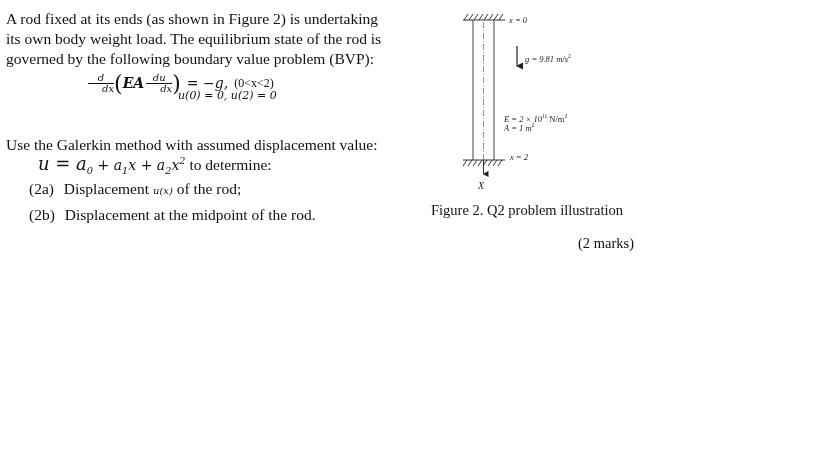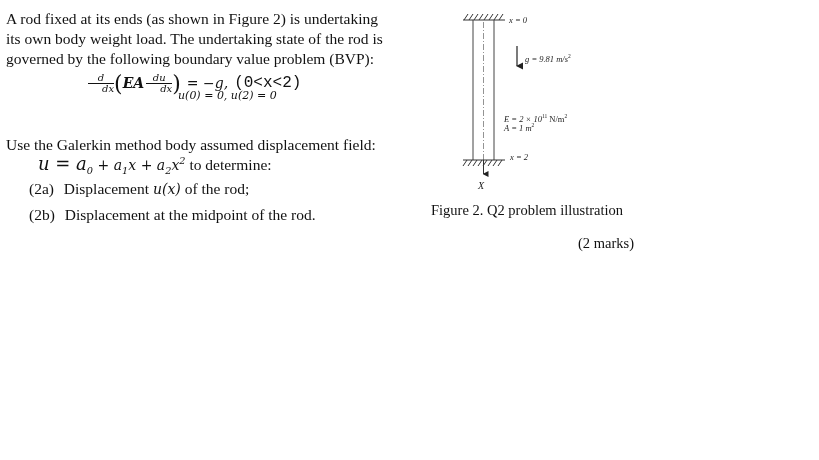--- a/index.html
+++ b/index.html
@@ -13,50 +13,50 @@
   .frac .den { display: block; margin-left: 14px; }
   .paren { font-size: 22px; font-style: normal; vertical-align: middle; font-family: "DejaVu Serif", serif; }
   .fig-text { font-family: "Liberation Serif", serif; font-size: 8.5px; color: #222; }
   .fig-text i { font-family: "Liberation Serif", serif; }
   sup, sub { font-size: 0.65em; line-height: 0; }
 </style>
 </head>
 <body>
 
 <div class="abs para" style="top:8px;">A rod fixed at its ends (as shown in Figure 2) is undertaking</div>
-<div class="abs para" style="top:28px;">its own body weight load. The undertaking state of the rod is</div>
+<div class="abs para" style="top:28px;">its own body weight load. The equilibrium state of the rod is</div>
 <div class="abs para" style="top:48px;">governed by the following boundary value problem (BVP):</div>
 
 <div class="abs" style="left:88px; top:66px; font-size:15px; height:34px; display:flex; align-items:center;">
   <span class="frac math">
     <span class="num">d</span>
     <span class="den">dx</span>
   </span>
   <span class="paren">(</span>
   <span class="math" style="font-size:14px;font-weight:bold;">EA</span>
   <span class="frac math" style="margin-left:2px;">
     <span class="num">du</span>
     <span class="den">dx</span>
   </span>
   <span class="paren">)</span>
   <span class="math" style="font-size:14px; margin-left:6px;">= −g,</span>
-  <span style="font-size:16px; margin-left:6px; font-family:Liberation Mono, monospace;">(0&lt;x&lt;2)</span>
+  <span style="font-size:12px; margin-left:6px; font-family:Liberation Serif, serif;">(0&lt;x&lt;2)</span>
 </div>
 
 <div class="abs math" style="left:142px; top:89px; font-size:11px;margin-left:36px;">u(0) = 0, u(2) = 0</div>
 
-<div class="abs para" style="top:134px;">Use the Galerkin method body assumed displacement field:</div>
+<div class="abs para" style="top:134px;">Use the Galerkin method with assumed displacement value:</div>
 
 <div class="abs" style="left:6px; top:153px; font-size:15px;">
   <span class="math" style="font-size:18px;margin-left:32px;">u = a</span><sub class="math">0</sub><span class="math" style="font-size:14px;"> + a</span><sub class="math">1</sub><span class="math" style="font-size:14px;">x + a</span><sub class="math">2</sub><span class="math" style="font-size:14px;">x</span><sup class="math">2</sup><span style="font-size:15.5px;text-align:right;"> to determine:</span>
 </div>
 
 <div class="abs" style="left:29px; top:180px; font-size:15.5px;">
   <span>(2a)</span>
-  <span style="margin-left:6px;">Displacement </span><span class="math" style="font-size:14px;">u(x)</span><span> of the rod;</span>
+  <span style="margin-left:6px;">Displacement </span><span class="math" style="font-size:10px;">u(x)</span><span> of the rod;</span>
 </div>
 <div class="abs" style="left:29px; top:206px; font-size:15.5px;">
   <span>(2b)</span>
   <span style="margin-left:6px;text-align:right;">Displacement at the midpoint of the rod.</span>
 </div>
 
 <svg class="abs" style="left:0; top:0;" width="819" height="460">
   <defs>
     <marker id="arrowhead" markerWidth="6" markerHeight="6" refX="3" refY="5" orient="auto">
       <path d="M0,0 L6,0 L3,6 Z" fill="#222"></path>

